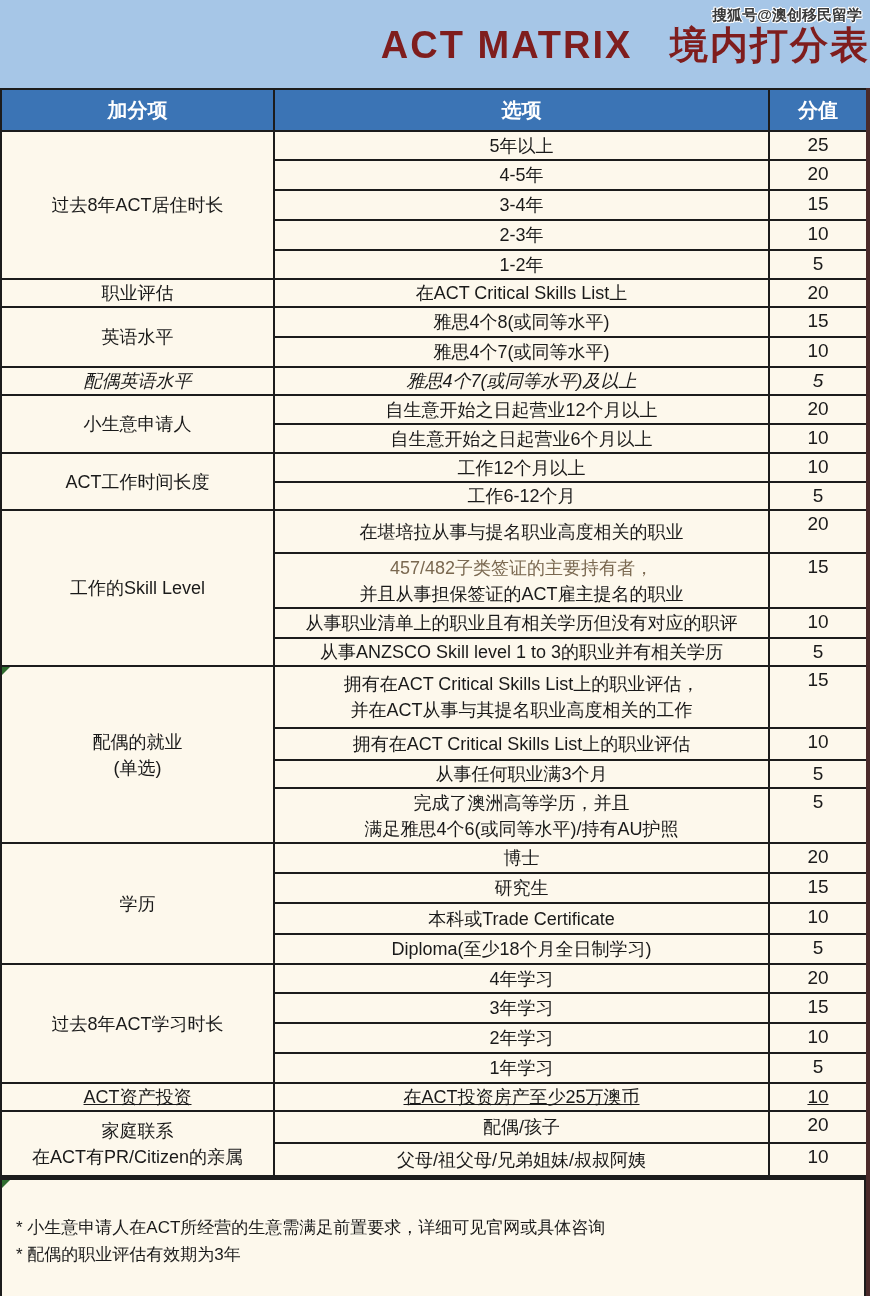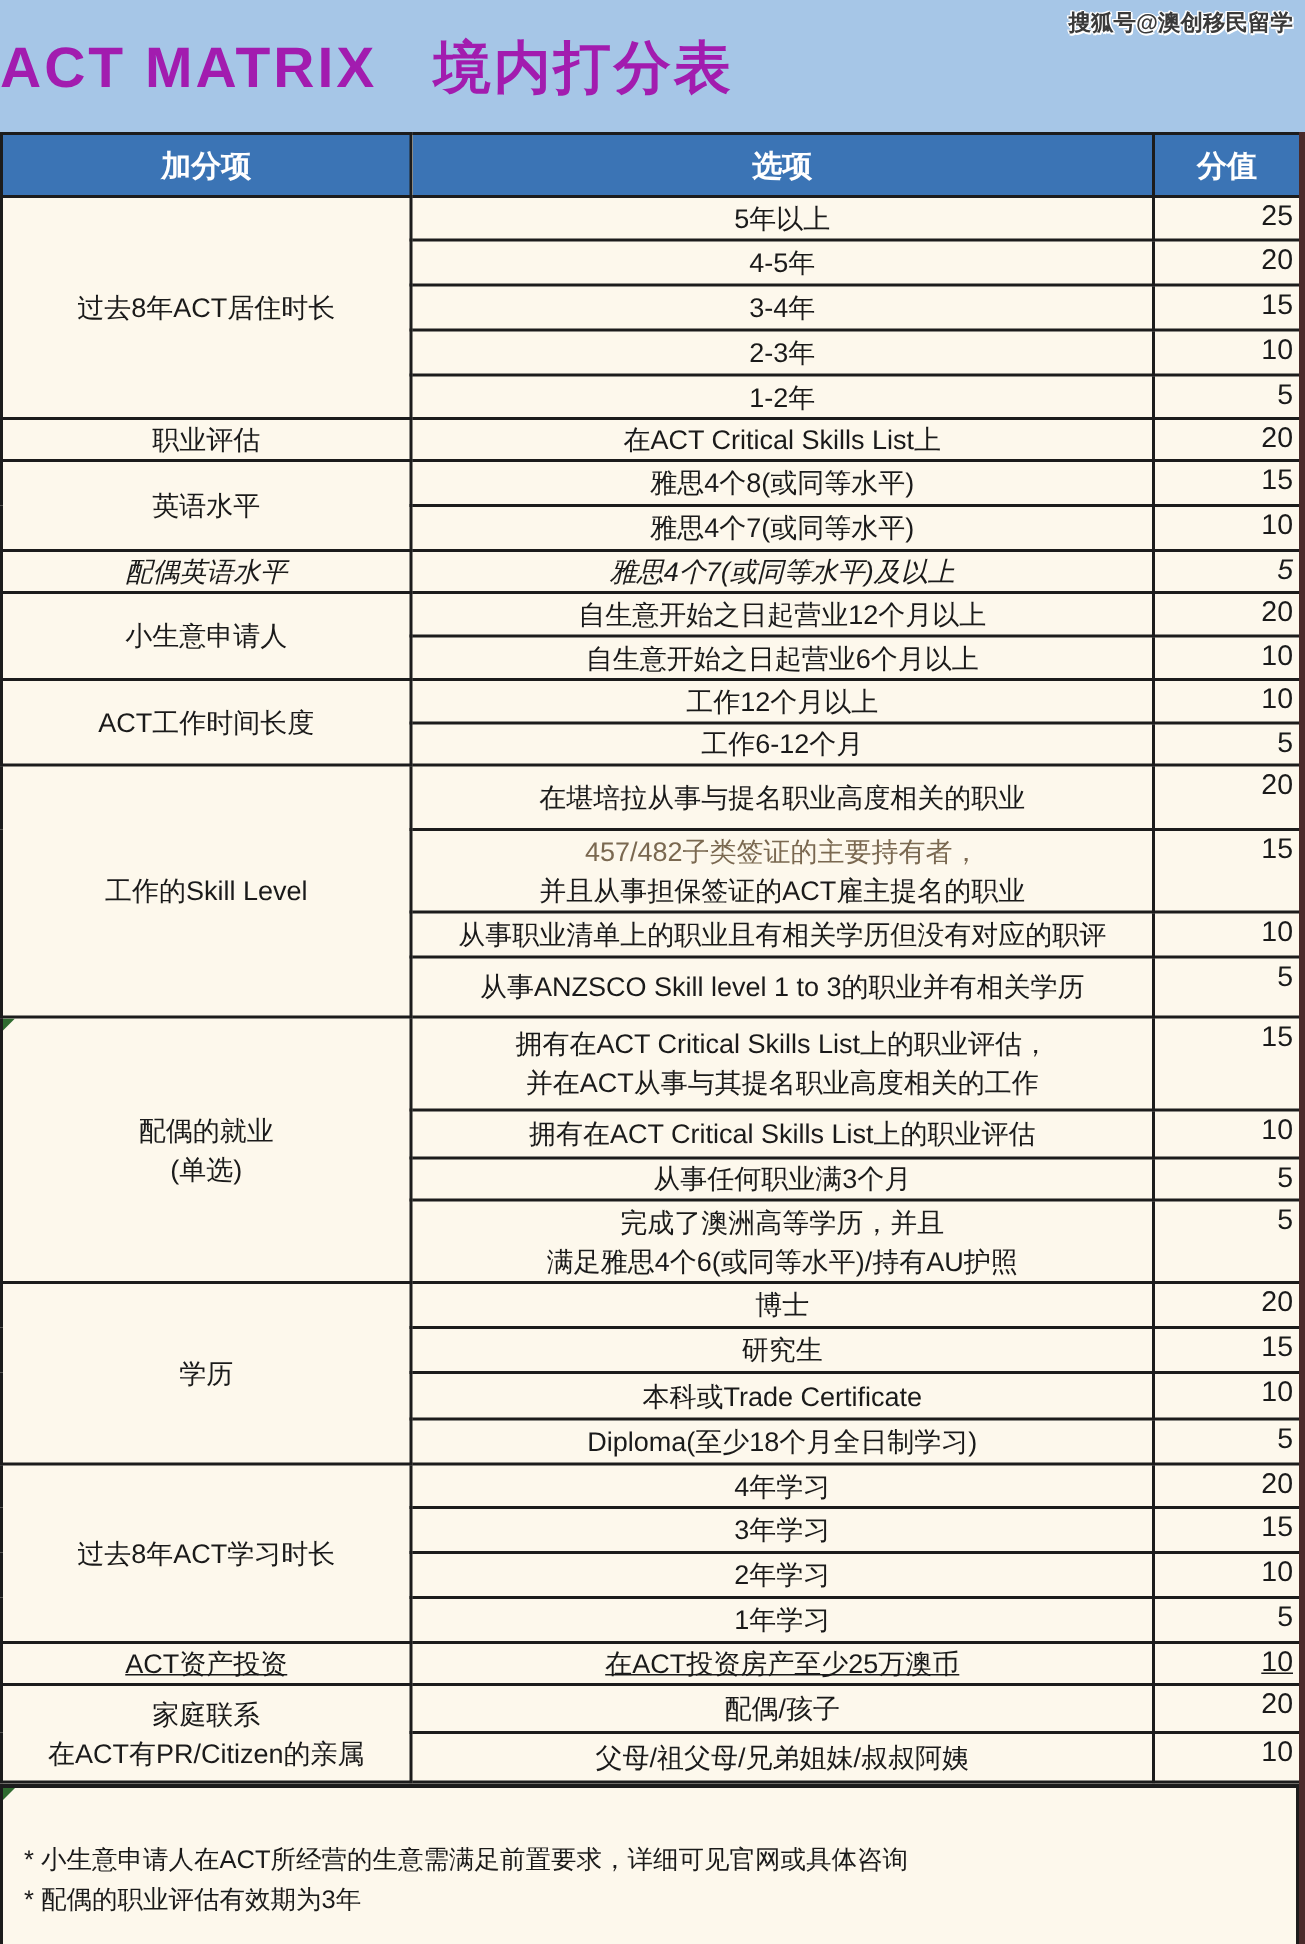--- a/index.html
+++ b/index.html
@@ -9,22 +9,22 @@
     font-family:"Liberation Sans","DejaVu Sans",sans-serif;
     color:var(--text,#1a1a1a);
     -webkit-font-smoothing:antialiased;
   }
   
   .banner{
     position:relative;width:870px;height:88px;
     background:var(--banner_bg,#A6C6E7);
   }
   .banner .title{
-    text-align:left;padding-top:20px;
-    font-size:38px;font-weight:bold;color:#a21caf;
+    text-align:right;padding-top:20px;
+    font-size:38px;font-weight:bold;color:#7f1d1d;
     letter-spacing:2px;white-space:pre;
   }
   .banner .watermark{
     position:absolute;top:6px;right:8px;
     font-size:15px;font-weight:bold;color:#3a3a3a;
     text-shadow:1px 0 0 #fff,-1px 0 0 #fff,0 1px 0 #fff,0 -1px 0 #fff,1px 1px 0 #fff,-1px -1px 0 #fff;
   }
   
   .edge-strip{
     position:absolute;top:88px;right:0;bottom:0;width:4px;
@@ -48,21 +48,21 @@
     text-align:center;vertical-align:middle;
     font-size:18px;white-space:pre-line;line-height:26px;
     position:relative;
   }
   td.opt{
     text-align:center;vertical-align:middle;
     font-size:18px;line-height:26px;
   }
   td.opt .hl{color:var(--highlight_text,#7A6850);}
   td.score{
-    text-align:right;vertical-align:top;
+    text-align:center;vertical-align:top;
     font-size:19px;line-height:25px;padding-top:3px;
   }
   
   .marker::before{
     content:"";position:absolute;left:0;top:0;
     border-top:8px solid var(--marker_green,#2F6B2F);
     border-right:8px solid transparent;
   }
   
   .notes{
@@ -165,21 +165,21 @@
         <td class="opt">
           <div class="hl">457/482子类签证的主要持有者，</div>
           <div>并且从事担保签证的ACT雇主提名的职业</div>
         </td>
         <td class="score">15</td>
       </tr>
       <tr style="height: 30px;">
         <td class="opt">从事职业清单上的职业且有相关学历但没有对应的职评</td>
         <td class="score">10</td>
       </tr>
-      <tr style="height: 40px;">
+      <tr style="height: 28px;">
         <td class="opt">从事ANZSCO Skill level 1 to 3的职业并有相关学历</td>
         <td class="score">5</td>
       </tr>
       <tr style="height: 62px;">
         <td class="cat marker" rowspan="4">配偶的就业
 (单选)</td>
         <td class="opt">
           <div>拥有在ACT Critical Skills List上的职业评估，</div>
           <div>并在ACT从事与其提名职业高度相关的工作</div>
         </td>

